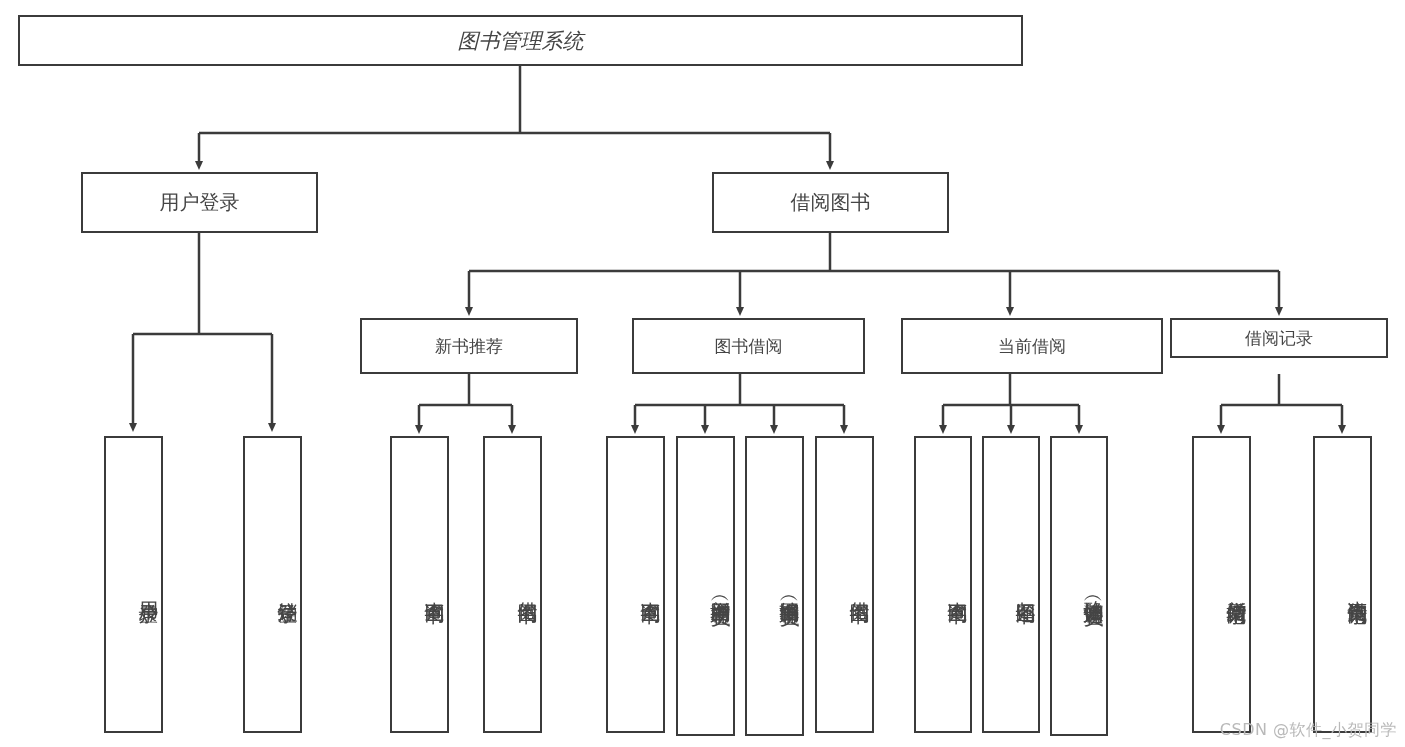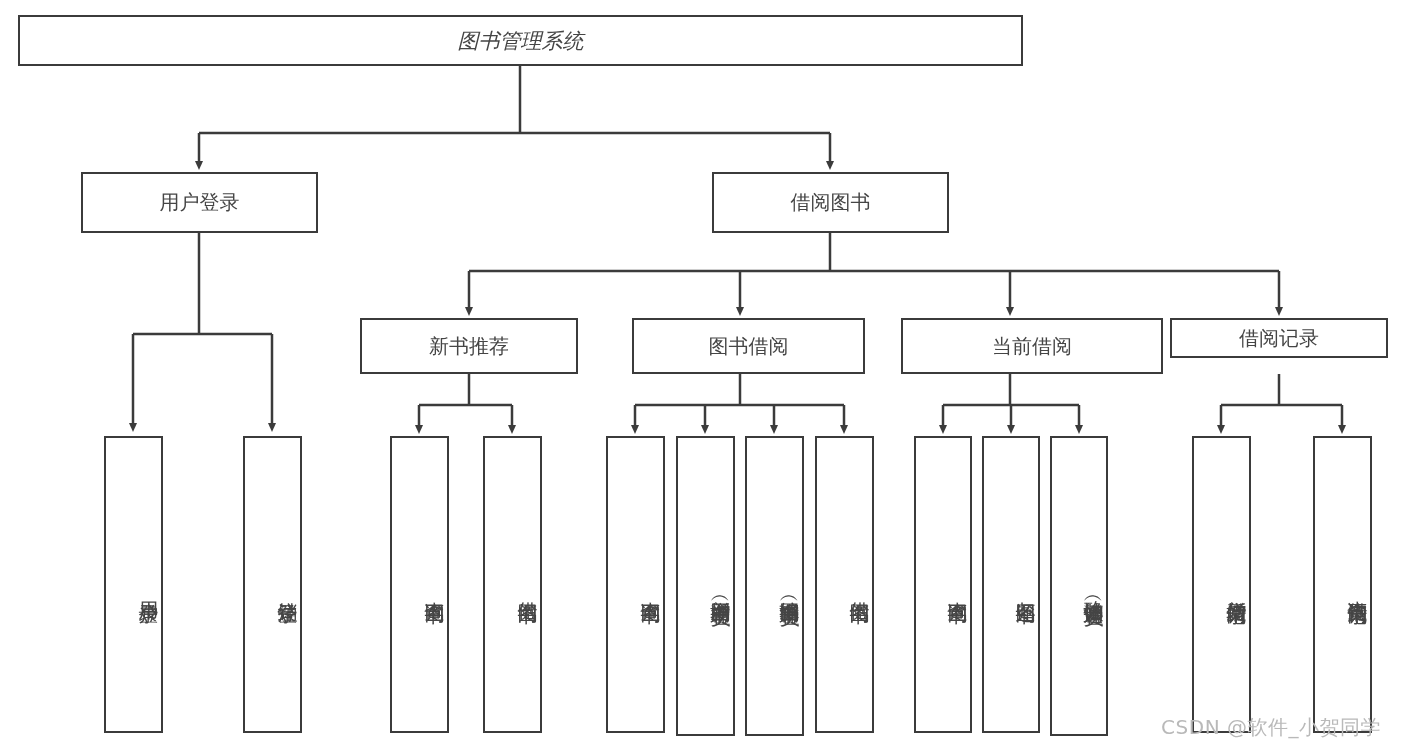--- a/index.html
+++ b/index.html
@@ -37,42 +37,42 @@
     text-align: center;
     color: #454545;
   }
   .node.root {
     font-size: 21px;
   }
   .node.lvl1 {
     font-size: 20px;
   }
   .node.lvl2 {
-    font-size: 20px;
+    font-size: 17px;
   }
   .node.leaf {
     writing-mode: vertical-rl;
     text-orientation: upright;
     align-items: flex-start;
     justify-content: center;
     padding-top: 6px;
     font-size: 20px;
     line-height: 1.22;
     letter-spacing: 1px;
   }
   .node.leaf .vtext {
     writing-mode: vertical-rl;
     text-orientation: upright;
     display: block;
   }
   .watermark {
     position: absolute;
-    right: 24px;
+    right: 8px;
     bottom: 6px;
-    font-size: 20px;
+    font-size: 16px;
     color: #b9b9b9;
     white-space: nowrap;
     letter-spacing: 0.5px;
   }
 </style>
 </head>
 <body>
 
 <div id="canvas">
 

